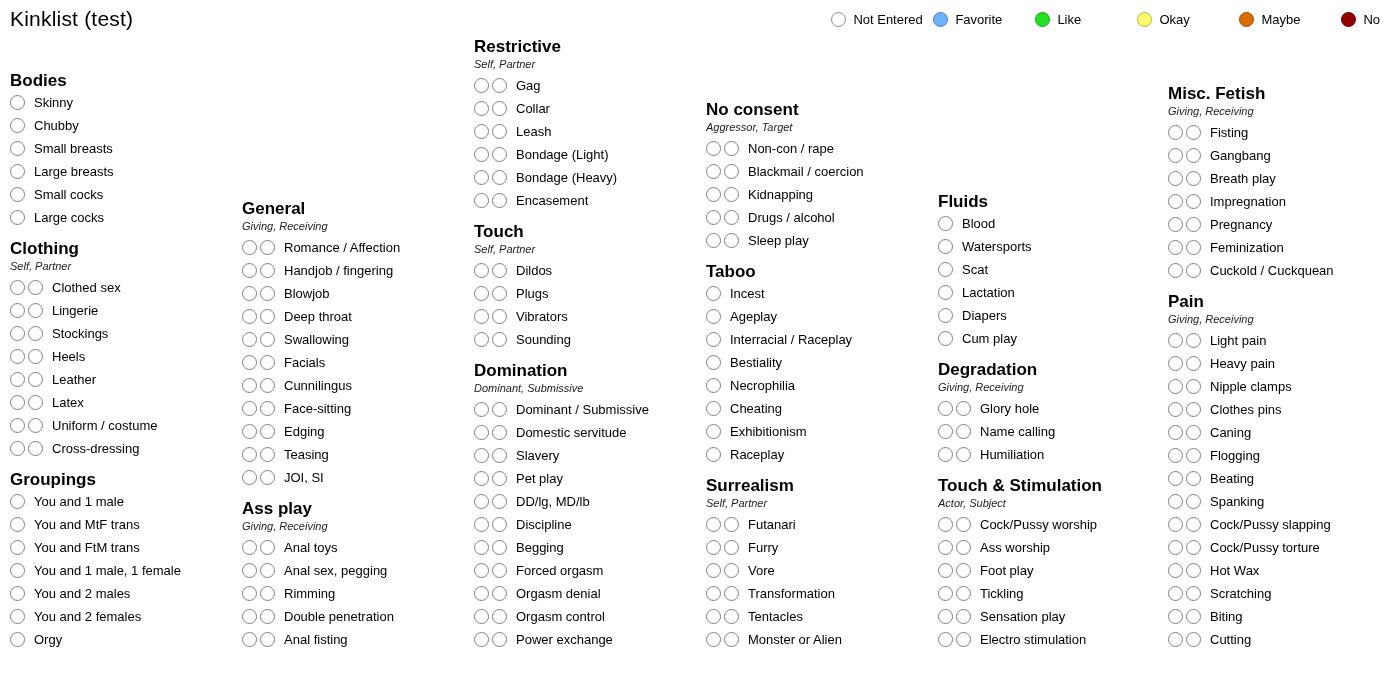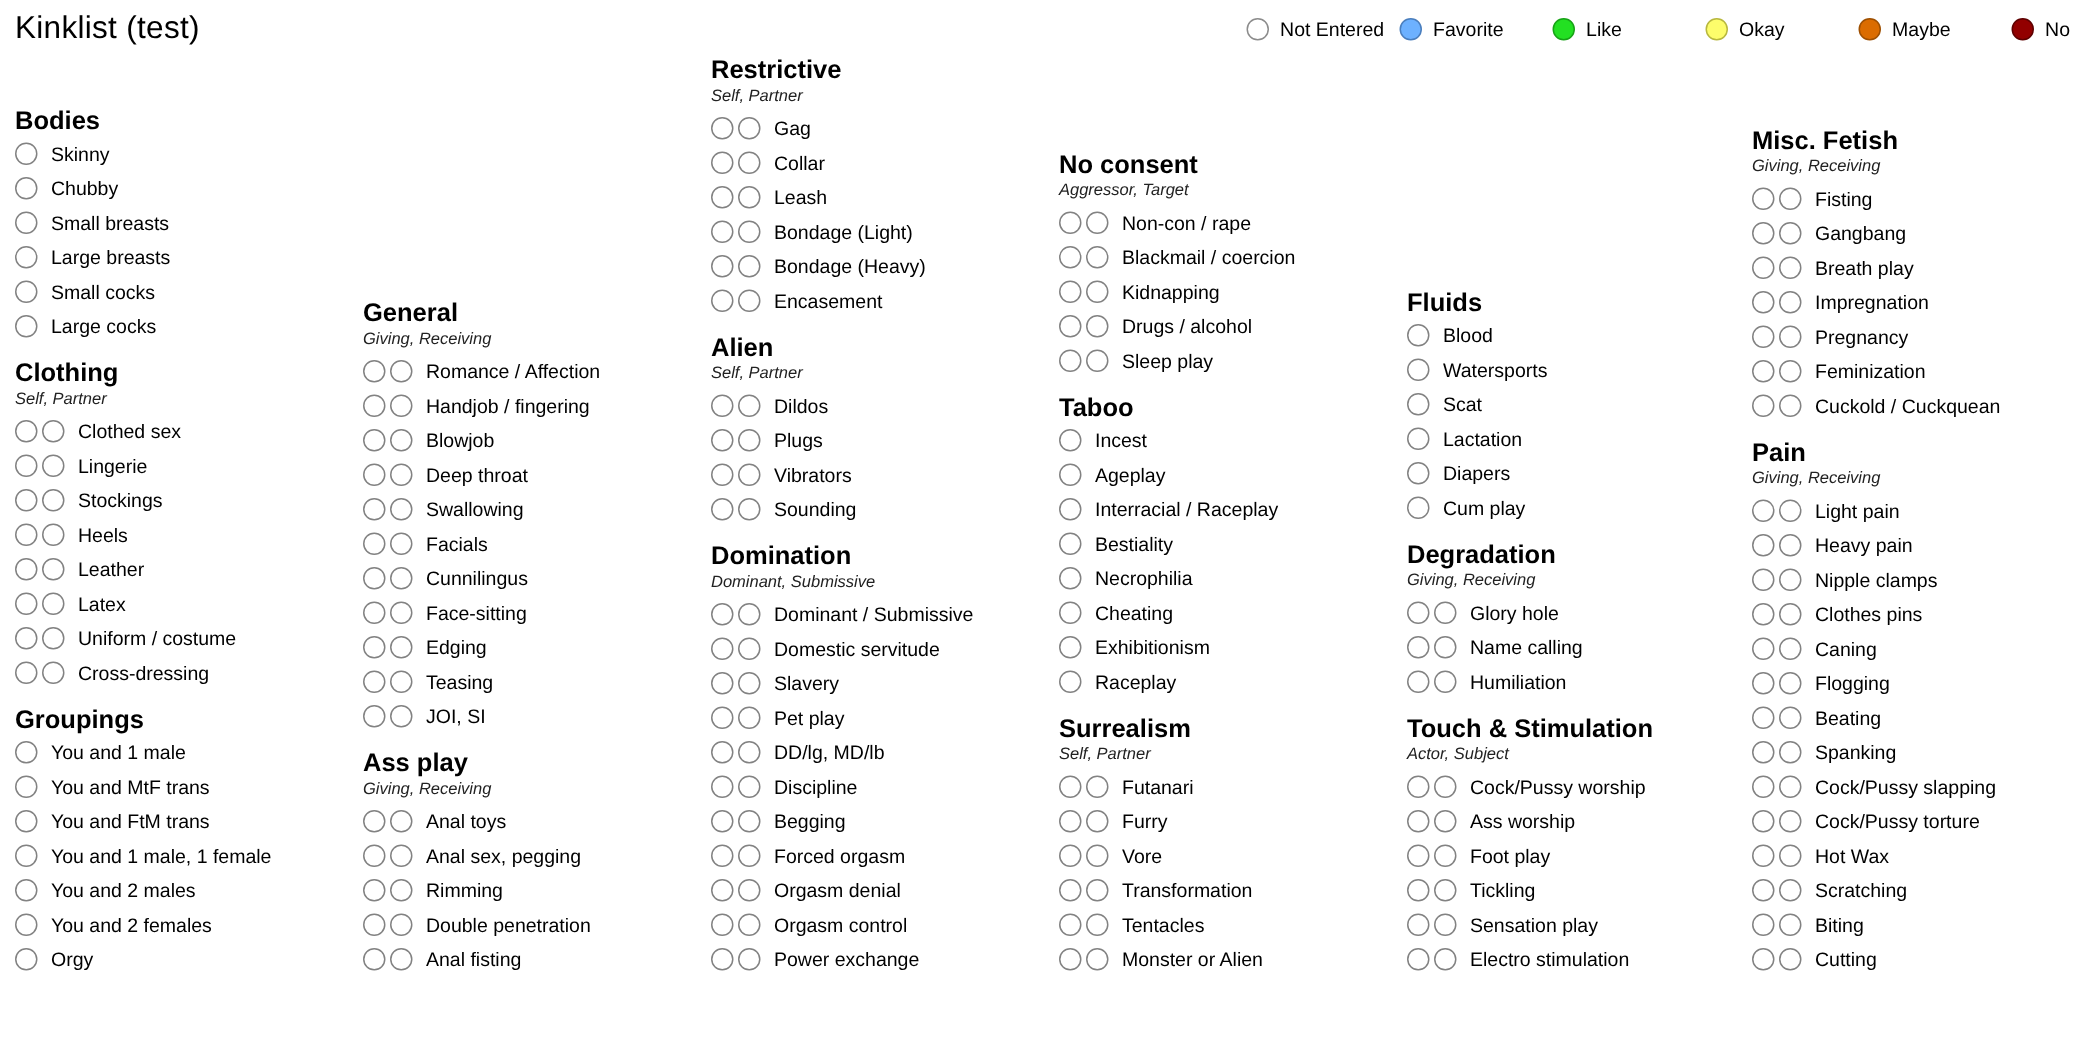--- a/index.html
+++ b/index.html
@@ -329,21 +329,21 @@
           <span class="circle choice"></span>
           <span class="kink-label">Bondage (Heavy)</span>
         </div>
         <div class="kink-row">
           <span class="circle choice"></span>
           <span class="circle choice"></span>
           <span class="kink-label">Encasement</span>
         </div>
       </section>
       <section class="category">
-        <h2 class="cat-title">Alien</h2>
+        <h2 class="cat-title">Touch</h2>
         <div class="cat-subtitle">Self, Partner</div>
         <div class="kink-row">
           <span class="circle choice"></span>
           <span class="circle choice"></span>
           <span class="kink-label">Dildos</span>
         </div>
         <div class="kink-row">
           <span class="circle choice"></span>
           <span class="circle choice"></span>
           <span class="kink-label">Plugs</span>

